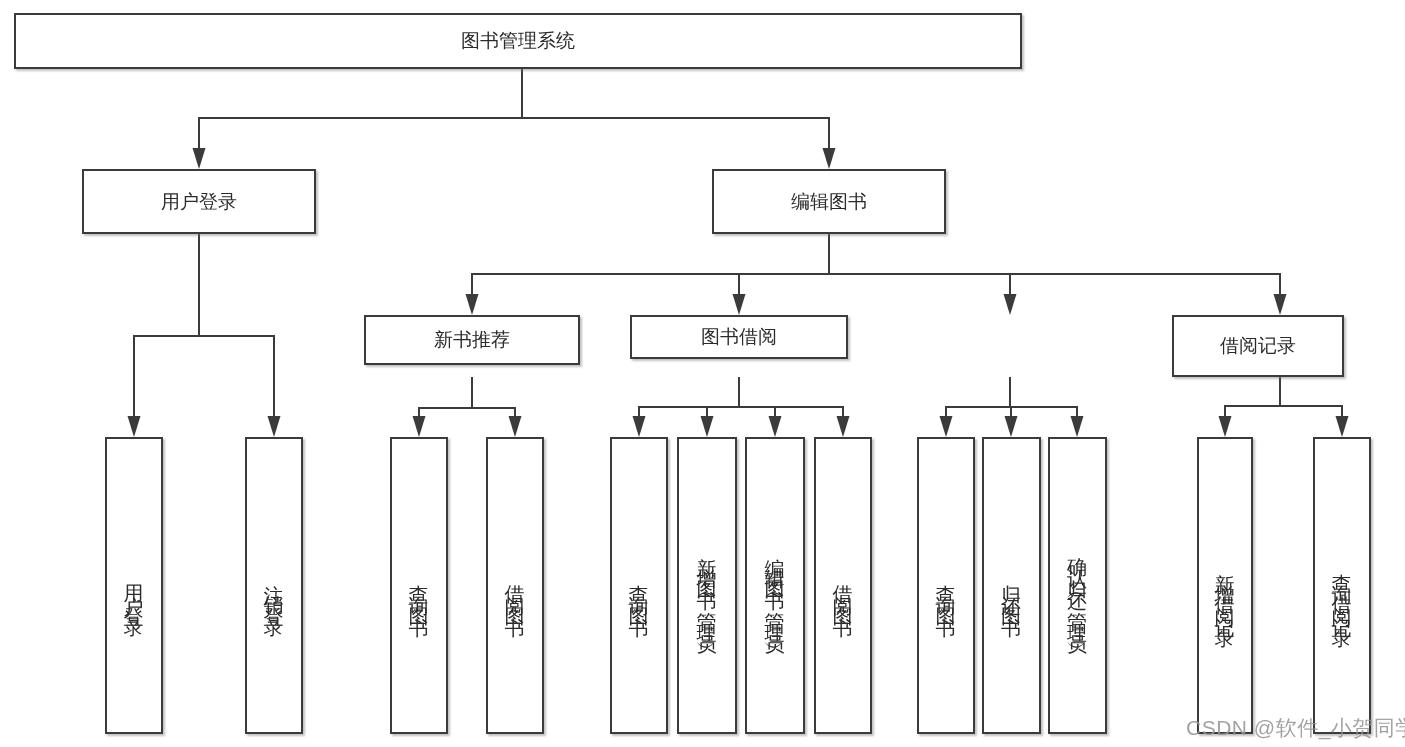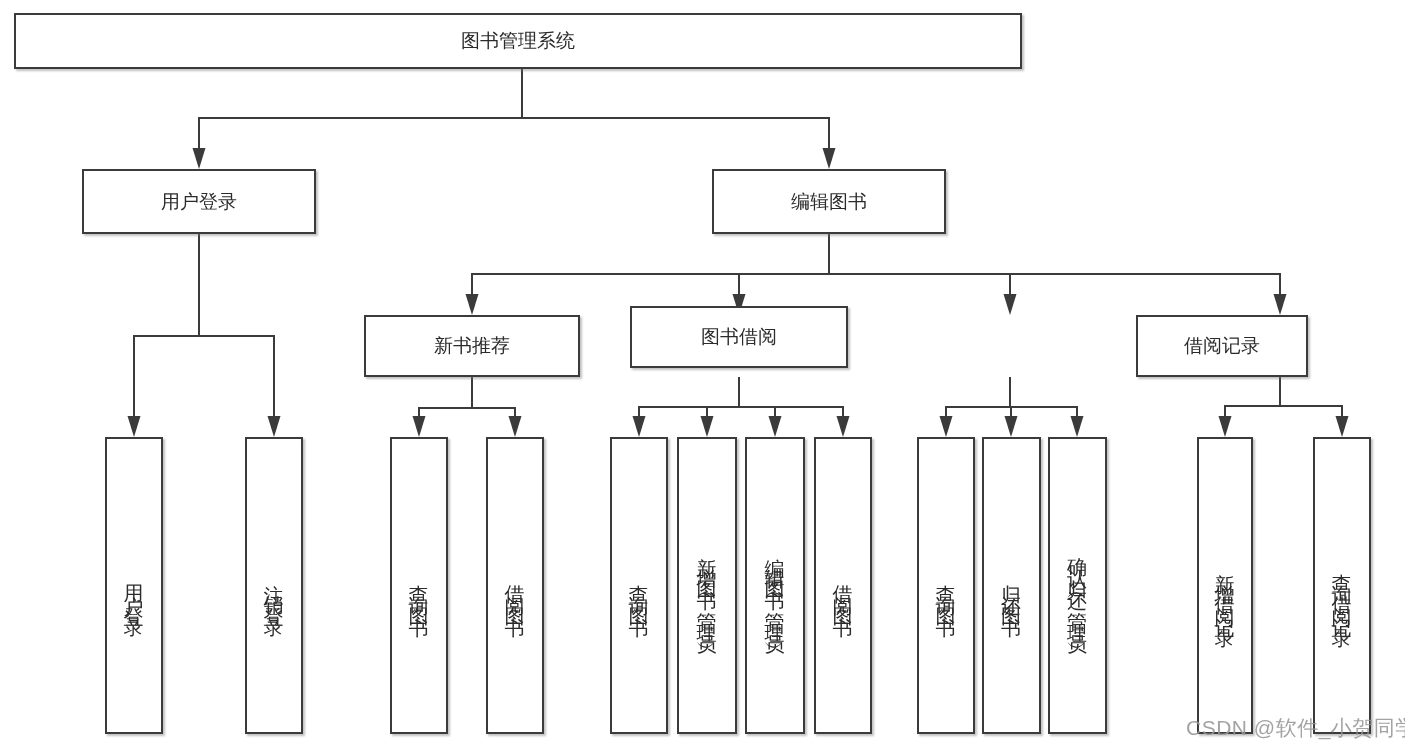--- a/index.html
+++ b/index.html
@@ -112,27 +112,27 @@
     <span>图书管理系统</span>
   </div>
 
   <div class="node h" style="left:82px;top:169px;width:234px;height:65px">
     <span>用户登录</span>
   </div>
   <div class="node h" style="left:712px;top:169px;width:234px;height:65px">
     <span>编辑图书</span>
   </div>
 
-  <div class="node h" style="left:364px;top:315px;width:216px;height:62px">
+  <div class="node h" style="left:364px;top:315px;width:216px;height:50px">
     <span>新书推荐</span>
   </div>
-  <div class="node h" style="left:630px;top:306px;width:218px;height:62px">
+  <div class="node h" style="left:630px;top:315px;width:218px;height:44px">
     <span>图书借阅</span>
   </div>
-  <div class="node h" style="left:1136px;top:315px;width:172px;height:62px">
+  <div class="node h" style="left:1172px;top:315px;width:172px;height:62px">
     <span>借阅记录</span>
   </div>
 
   <div class="node v" style="left:105px;top:437px;width:58px;height:297px">
     <span class="vtext">用户登录</span>
   </div>
   <div class="node v" style="left:245px;top:437px;width:58px;height:297px">
     <span class="vtext">注销登录</span>
   </div>
 

